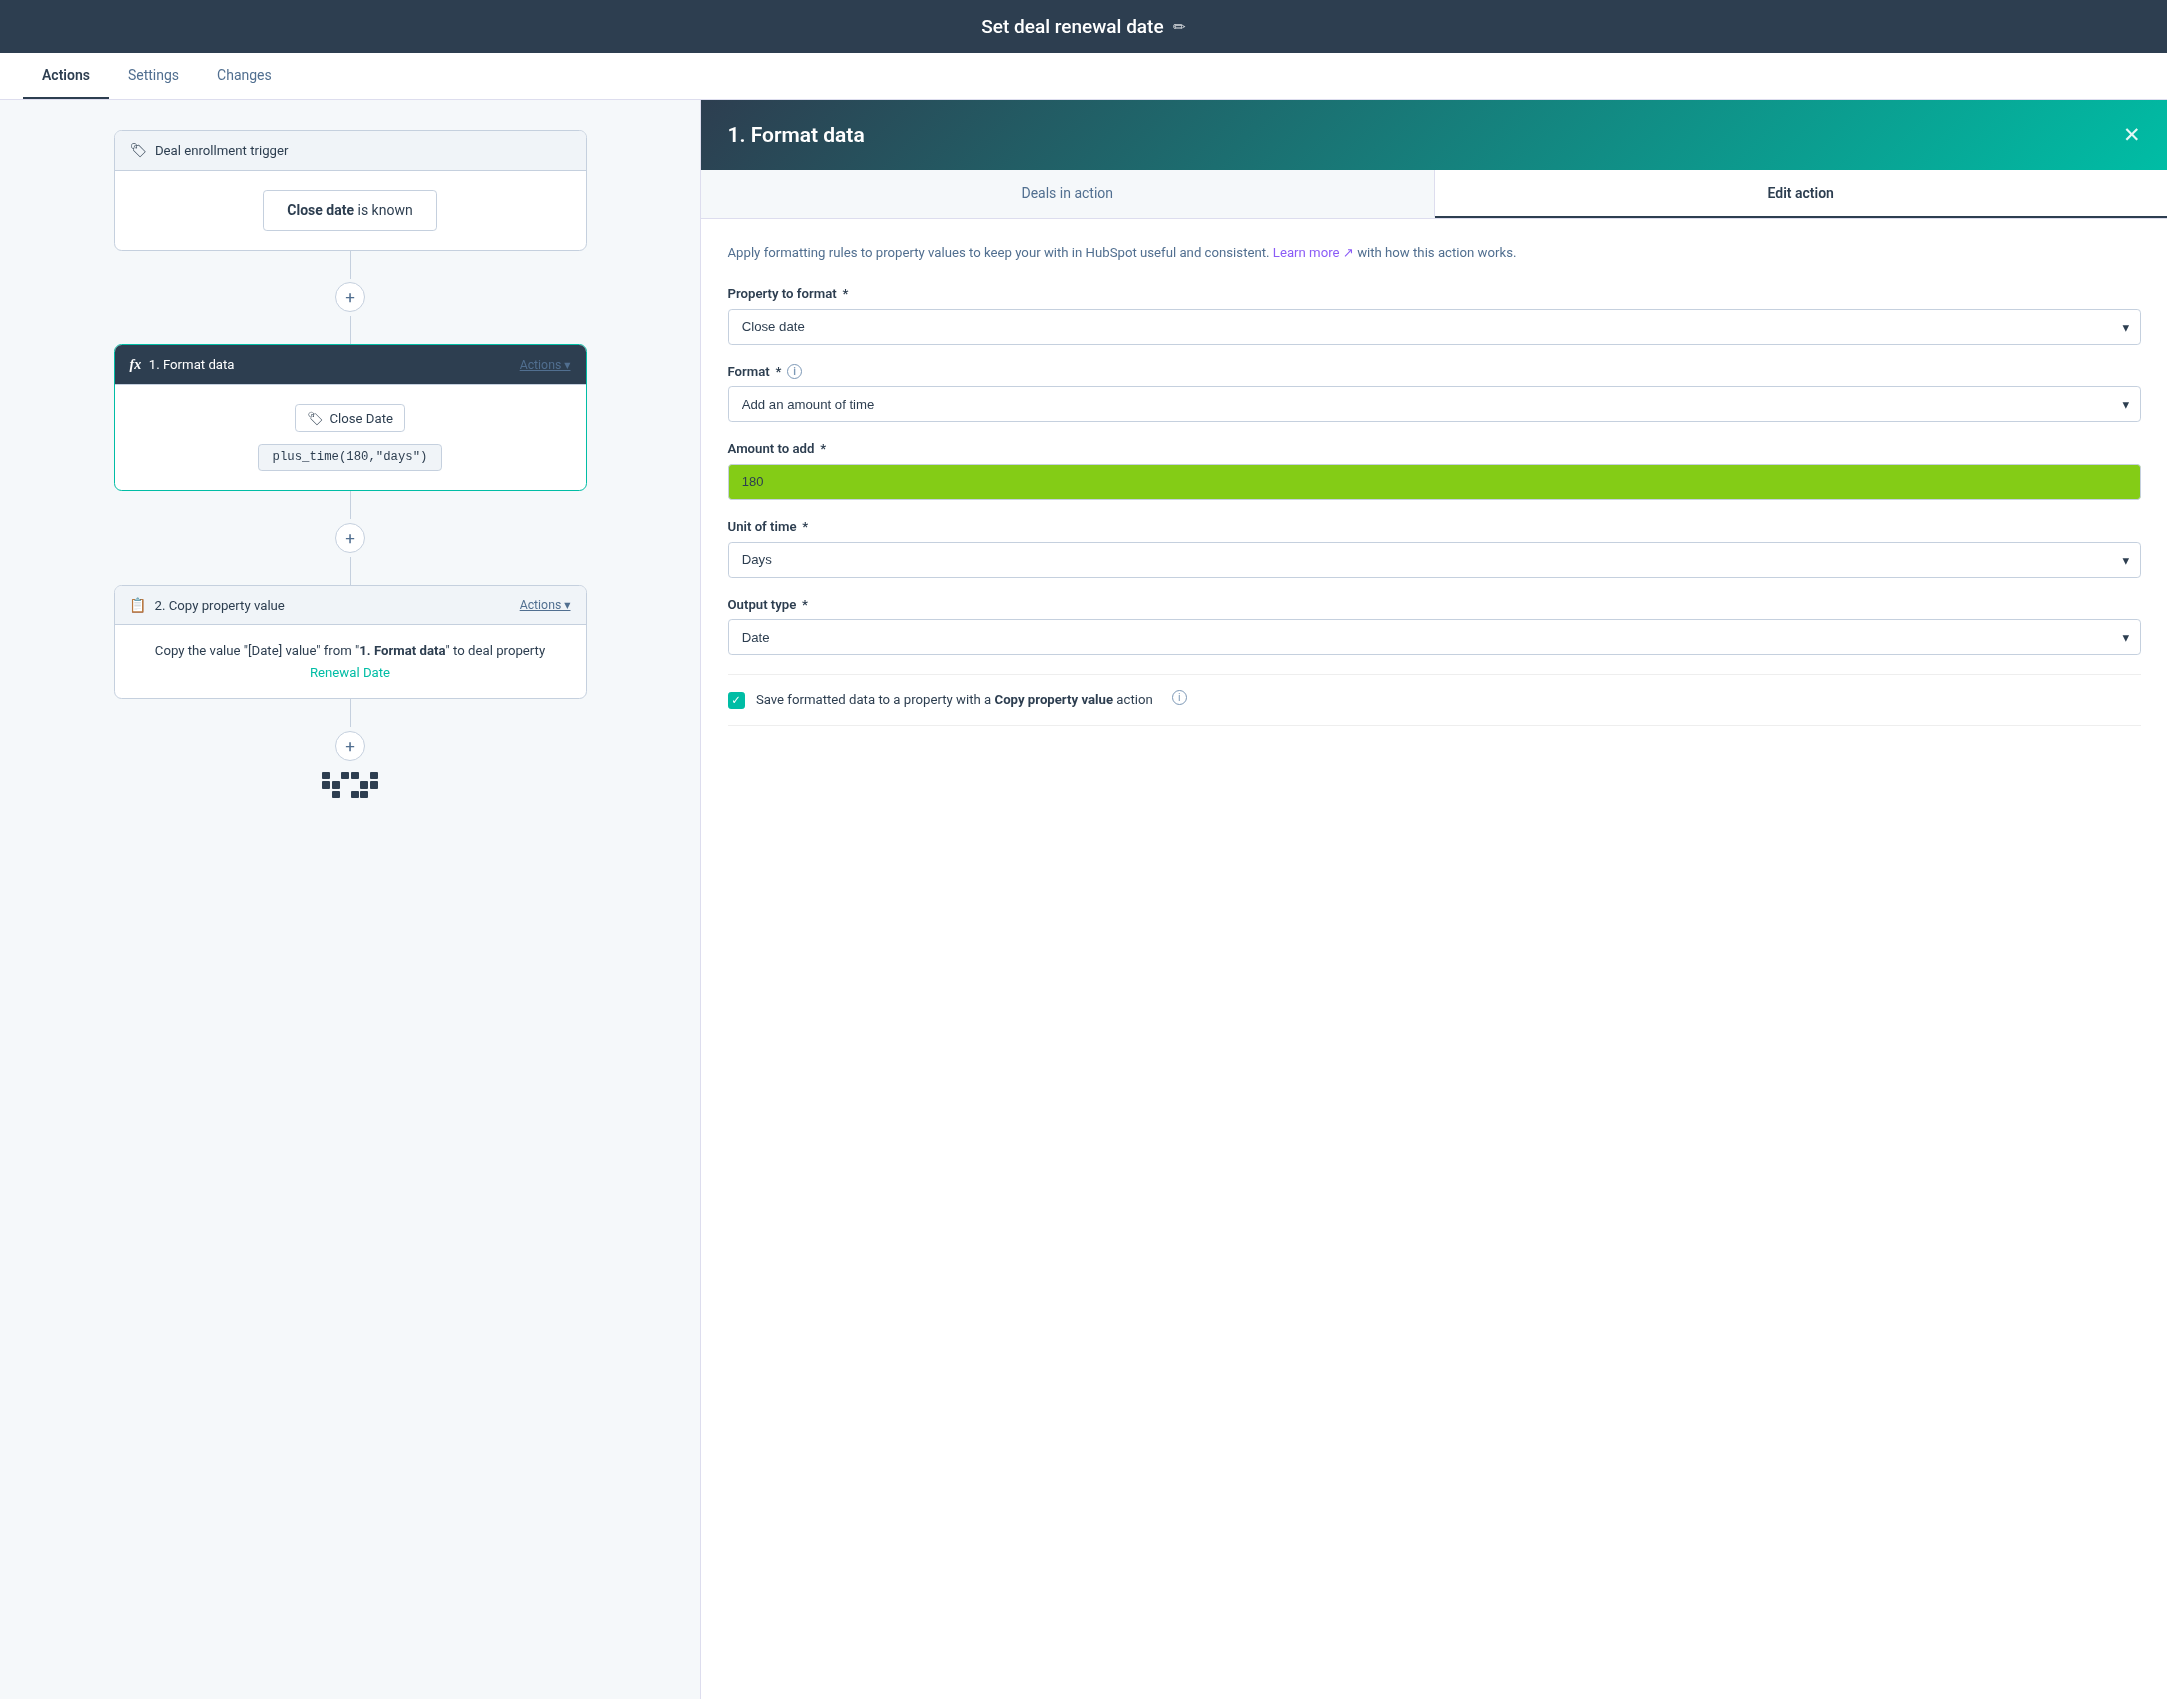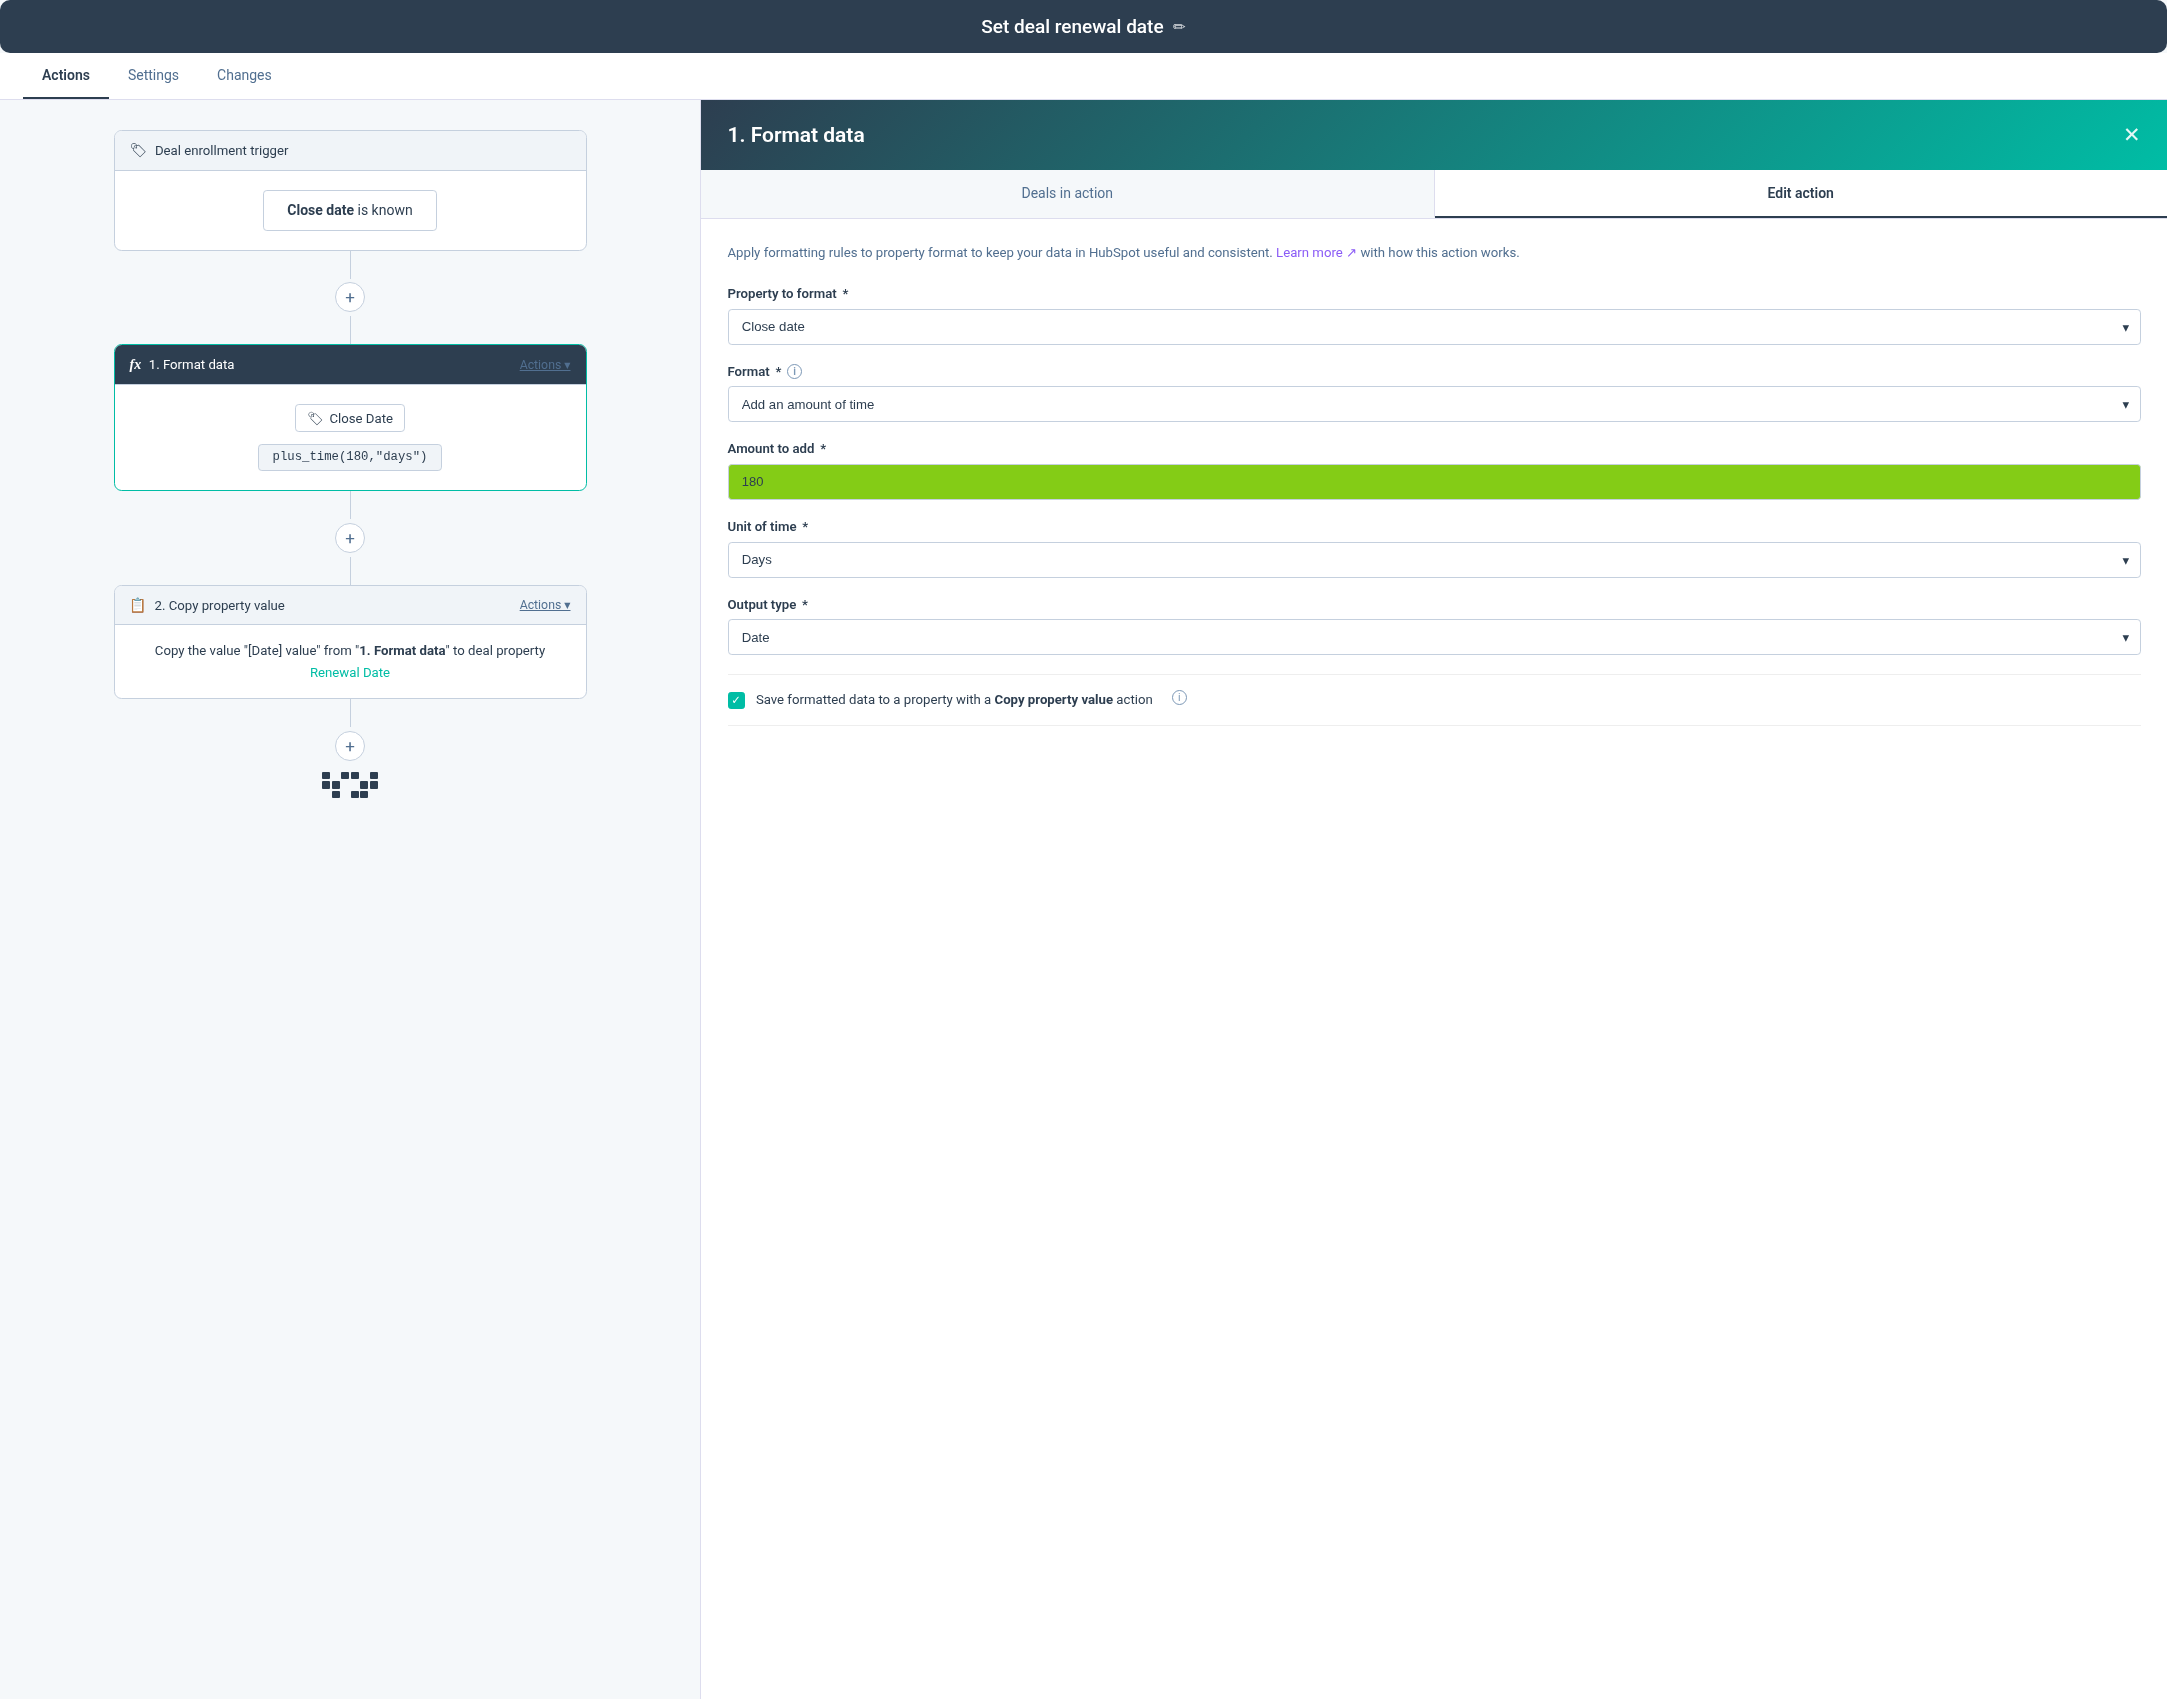--- a/index.html
+++ b/index.html
@@ -9,21 +9,20 @@
     .top-bar {
       background: #2d3e50;
       color: #fff;
       display: flex;
       align-items: center;
       justify-content: center;
       padding: 0 23px;
       height: 53px;
       flex-shrink: 0;
       gap: 9.5px;
-      border-radius: 10px;
     }
     .top-bar-title {
       font-size: 19px;
       font-weight: 500;
     }
     .pencil-icon { font-size: 15px; opacity: 0.8; cursor: pointer; }
 
     
     .tab-bar {
       background: #fff;
@@ -511,21 +510,21 @@
     </div>
 
     <div class="right-tabs">
       <div class="right-tab">Deals in action</div>
       <div class="right-tab active">Edit action</div>
     </div>
 
     <div class="right-content">
 
       <p class="description-text">
-        <span>Apply formatting rules to property format to keep your data in HubSpot useful and consistent. </span>
+        <span>Apply formatting rules to property values to keep your with in HubSpot useful and consistent. </span>
         <a class="learn-more-link" href="#">Learn more ↗</a>
         <span> with how this action works.</span>
       </p>
 
       <div class="form-group">
         <div class="form-label">
           <span>Property to format</span>
           <span class="required-star">*</span>
         </div>
         <div class="select-wrapper">

